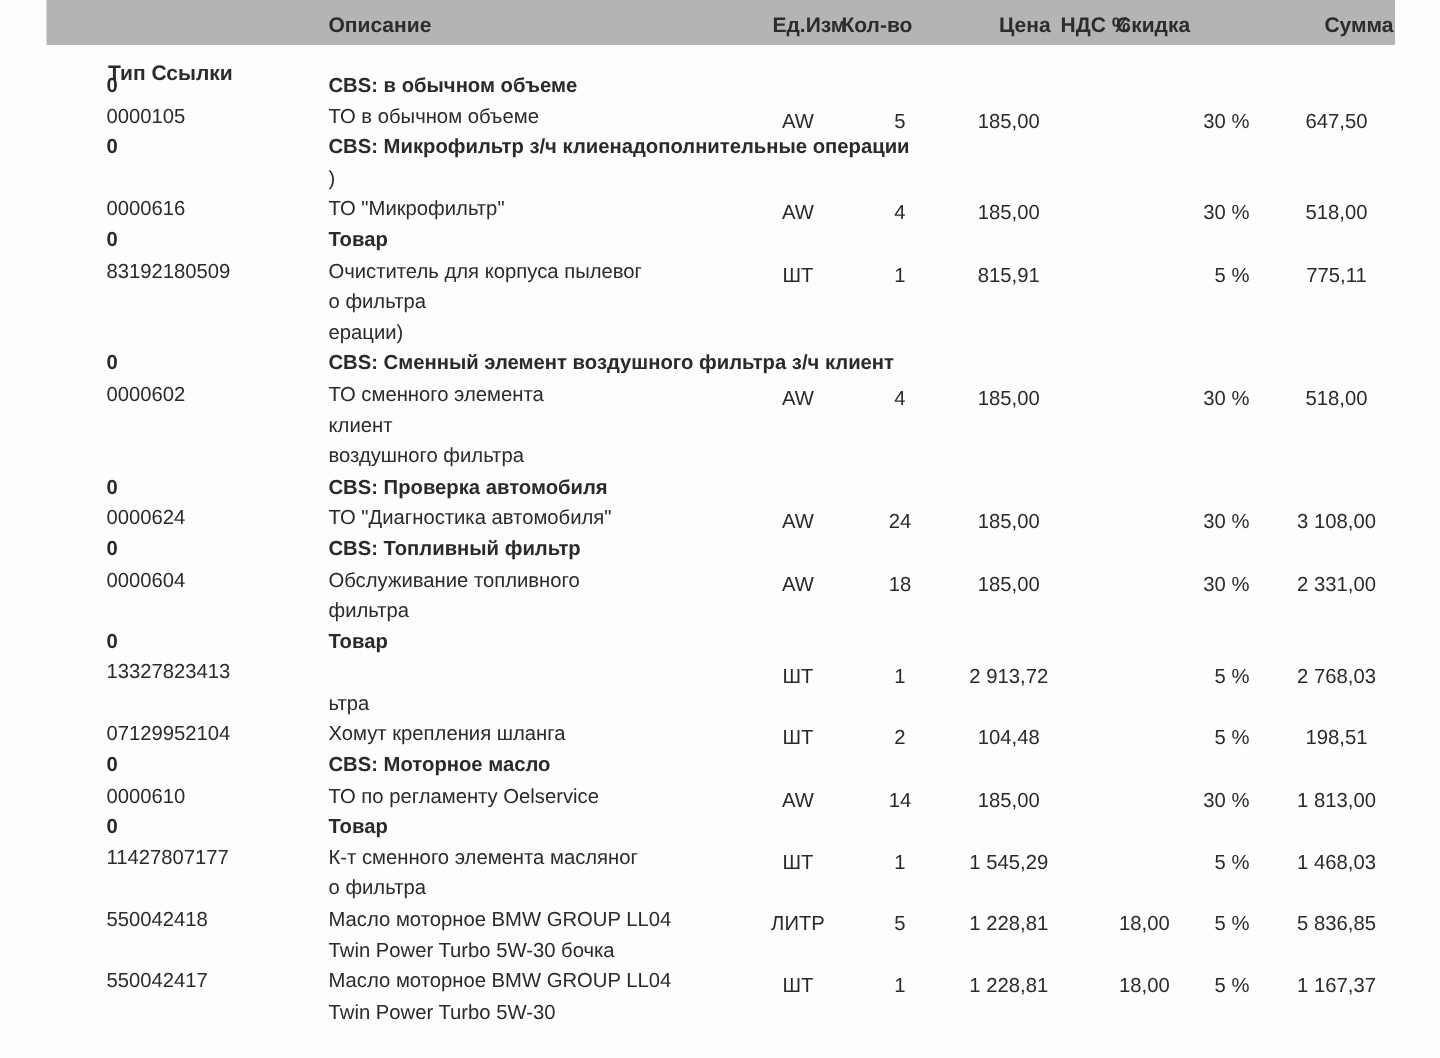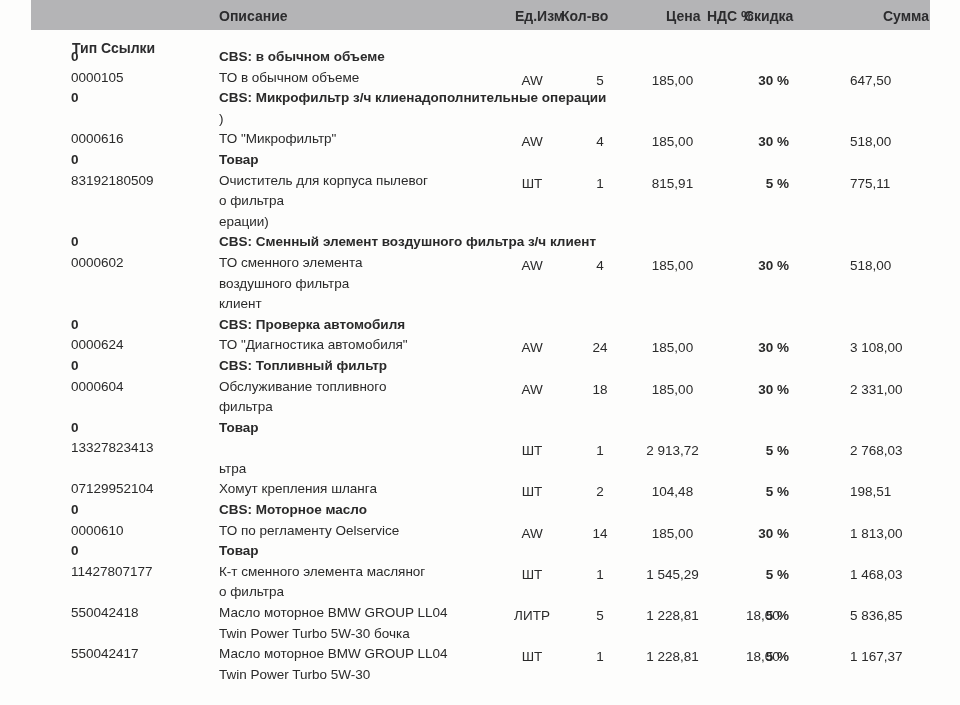--- a/index.html
+++ b/index.html
@@ -34,22 +34,22 @@
     position: relative; height: 20.6px;
     font-size: 13.5px; line-height: 20px; white-space: nowrap;
   }
   .line span { position: absolute; top: 0; }
   .c-ref { left: 71px; }
   .c-desc { left: 219px; }
   .c-unit { left: 504px; width: 56px; text-align: center; }
   .c-qty { left: 580px; width: 40px; text-align: center; }
   .c-price { left: 640px; width: 65px; text-align: center; }
   .c-vat { left: 708px; margin-left: 38px; }
-  .c-disc { left: 736px; width: 53px; text-align: right; font-weight: bold; }
-  .c-sum { left: 850px; width: 82px; text-align: left; }
+  .c-disc { left: 780px; width: 53px; text-align: right; }
+  .c-sum { left: 850px; width: 82px; text-align: center; }
   .bold { font-weight: bold; }
   .vals { top: 3px !important; }
 </style>
 </head>
 <body>
 
 <div class="top-note">Сумма в рублях</div>
 
 <div class="header">
   <span class="h-ref">Тип Ссылки</span>
@@ -168,31 +168,31 @@
       <span class="c-desc">ТО сменного элемента</span>
       <span class="c-unit vals">AW</span>
       <span class="c-qty vals">4</span>
       <span class="c-price vals">185,00</span>
       <span class="c-vat vals"></span>
       <span class="c-disc vals">30 %</span>
       <span class="c-sum vals">518,00</span>
     </div>
     <div class="line">
       <span class="c-ref"></span>
+      <span class="c-desc">клиент</span>
+      <span class="c-unit vals"></span>
+      <span class="c-qty vals"></span>
+      <span class="c-price vals"></span>
+      <span class="c-vat vals"></span>
+      <span class="c-disc vals"></span>
+      <span class="c-sum vals"></span>
+    </div>
+    <div class="line">
+      <span class="c-ref"></span>
       <span class="c-desc">воздушного фильтра</span>
-      <span class="c-unit vals"></span>
-      <span class="c-qty vals"></span>
-      <span class="c-price vals"></span>
-      <span class="c-vat vals"></span>
-      <span class="c-disc vals"></span>
-      <span class="c-sum vals"></span>
-    </div>
-    <div class="line">
-      <span class="c-ref"></span>
-      <span class="c-desc">клиент</span>
       <span class="c-unit vals"></span>
       <span class="c-qty vals"></span>
       <span class="c-price vals"></span>
       <span class="c-vat vals"></span>
       <span class="c-disc vals"></span>
       <span class="c-sum vals"></span>
     </div>
     <div class="line bold">
       <span class="c-ref">0</span>
       <span class="c-desc">CBS: Проверка автомобиля</span>

